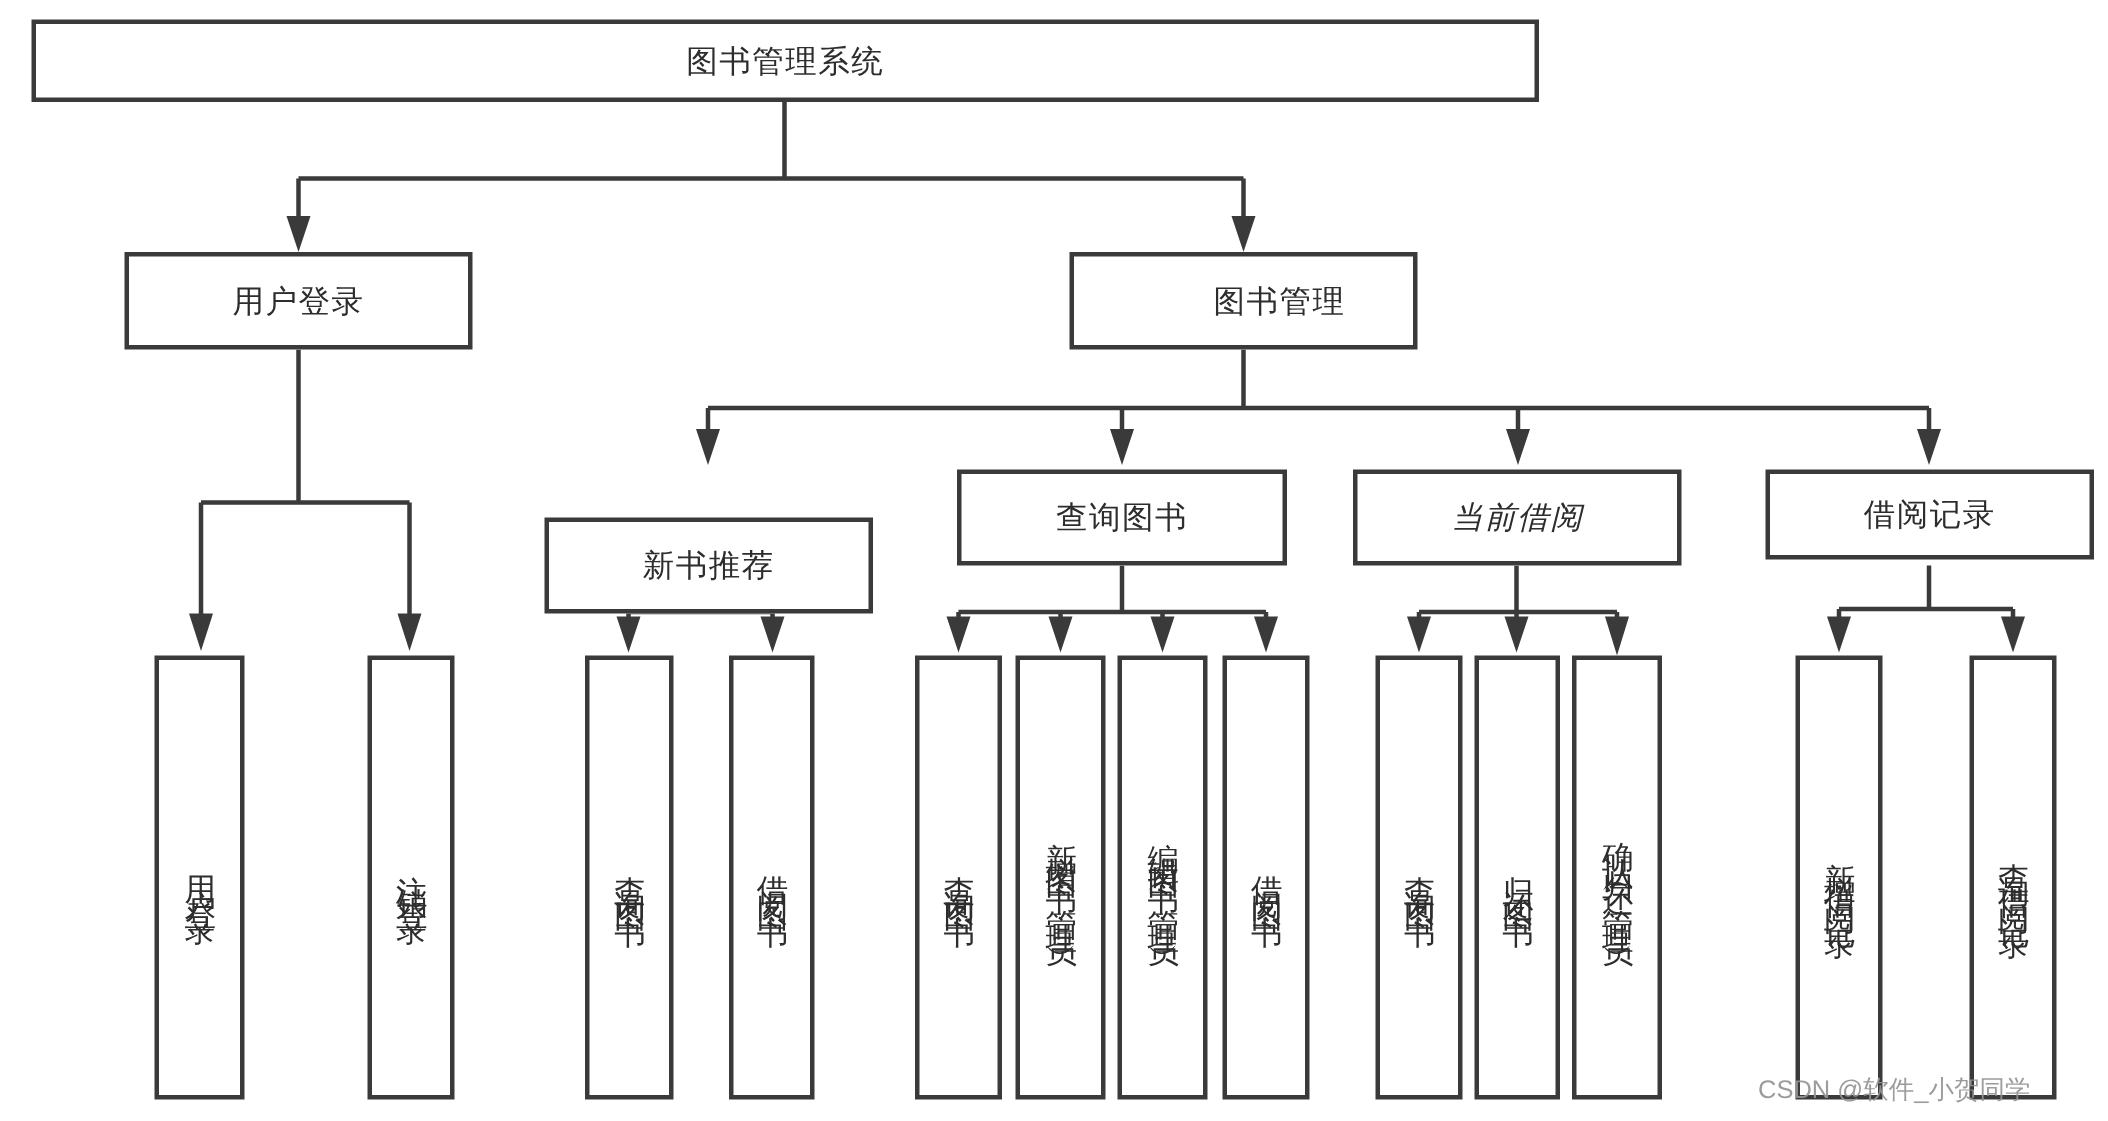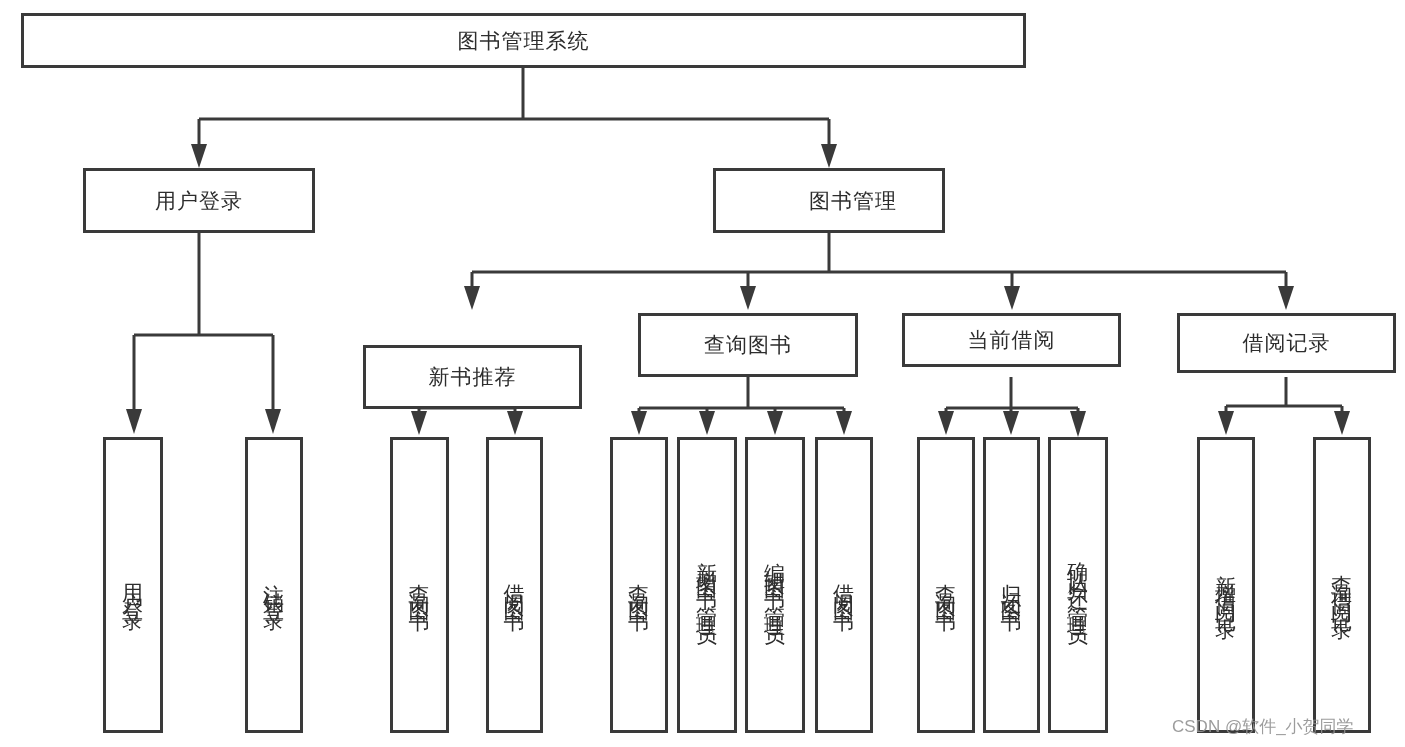--- a/index.html
+++ b/index.html
@@ -17,21 +17,21 @@
   .v{
     writing-mode:vertical-rl;text-orientation:mixed;
     font-size:21px;letter-spacing:9px;line-height:1;
   }
   
   .n-root{left:21px;top:13px;width:1005px;height:55px;}
   .n-l2a{left:83px;top:168px;width:232px;height:65px;}
   .n-l2b{left:713px;top:168px;width:232px;height:65px;padding-left:48px;}
   .n-l3a{left:363px;top:313px;width:219px;height:64px;margin-top:32px;}
   .n-l3b{left:638px;top:313px;width:220px;height:64px;}
-  .n-l3c{left:902px;top:313px;width:219px;height:54px;}
+  .n-l3c{left:902px;top:313px;width:219px;height:64px;font-style:italic;}
   .n-l3d{left:1177px;top:313px;width:219px;height:60px;}
   .leaf{top:437px;height:296px;}
   .n-g1a{left:103px;width:60px;}
   .n-g1b{left:245px;width:58px;}
   .n-g2a{left:390px;width:59px;}
   .n-g2b{left:486px;width:57px;}
   .n-g3a{left:610px;width:58px;}
   .n-g3b{left:677px;width:60px;}
   .n-g3c{left:745px;width:60px;}
   .n-g3d{left:815px;width:58px;}

